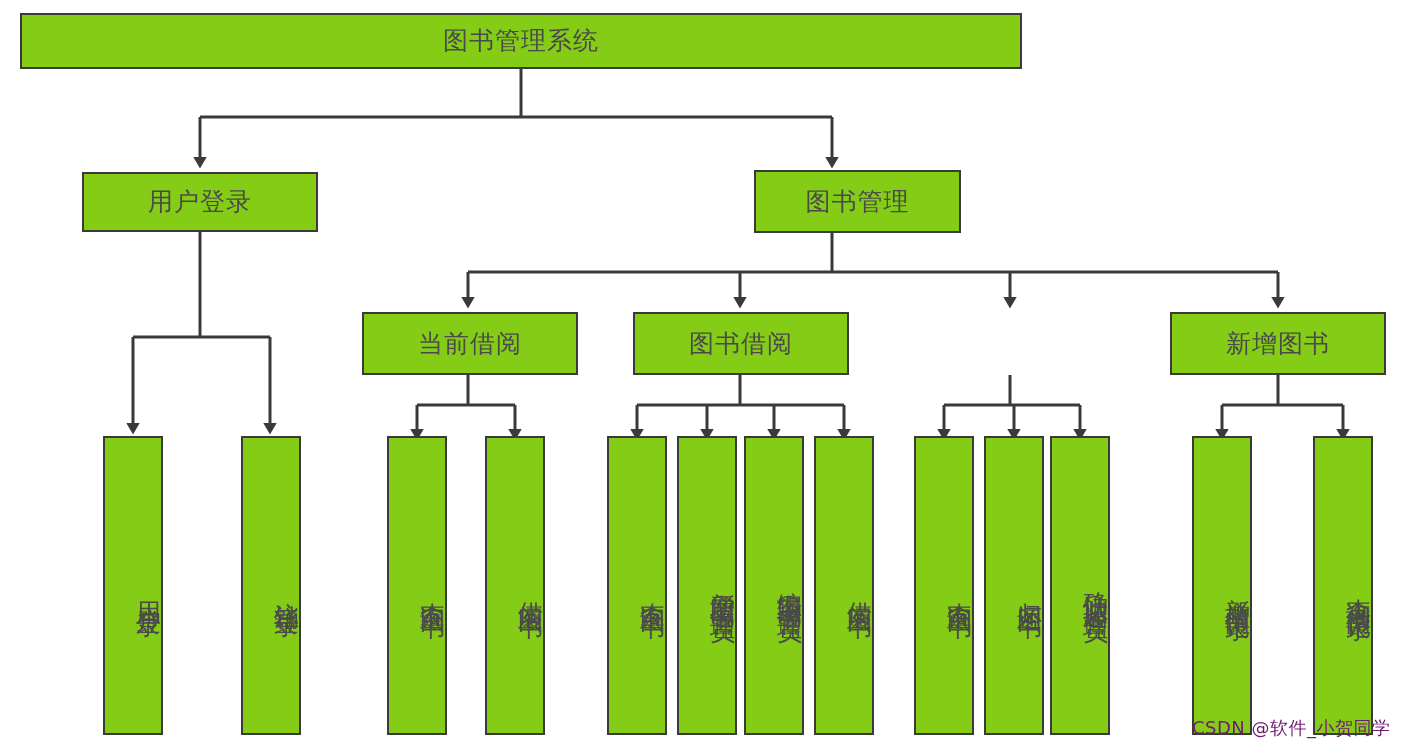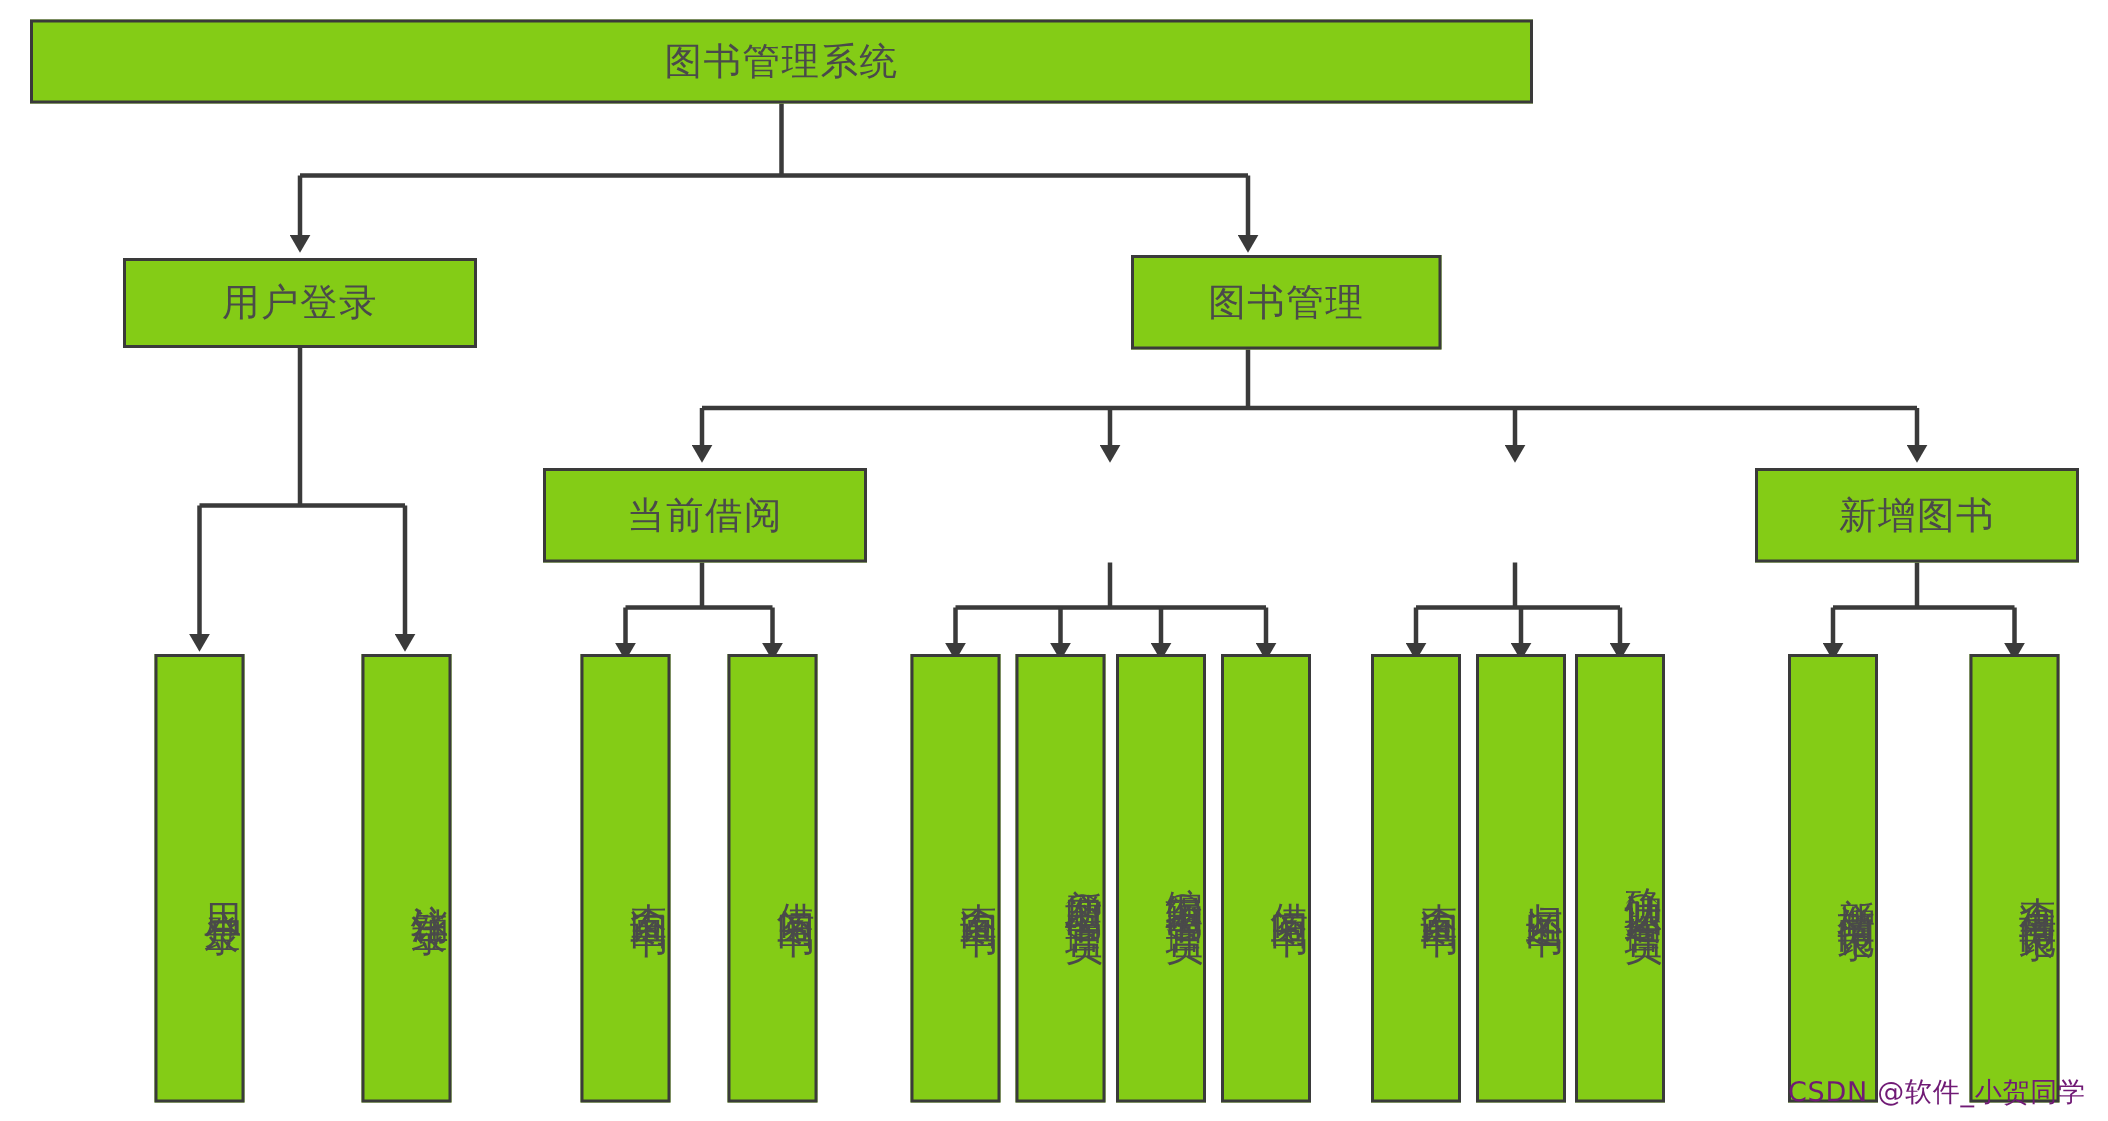--- a/index.html
+++ b/index.html
@@ -107,20 +107,23 @@
   <div class="node h" style="left:82px;top:172px;width:236px;height:60px;">
     <span>用户登录</span>
   </div>
   <div class="node h" style="left:712px;top:170px;width:207px;height:63px;margin-left:42px;">
     <span>图书管理</span>
   </div>
 
   <div class="node h" style="left:362px;top:312px;width:216px;height:63px;">
     <span>当前借阅</span>
   </div>
+  <div class="node h" style="left:633px;top:312px;width:216px;height:63px;">
+    <span>图书借阅</span>
+  </div>
   <div class="node h" style="left:1170px;top:312px;width:216px;height:63px;">
     <span>新增图书</span>
   </div>
 
   <div class="node v" style="left:103px;top:436px;width:60px;height:299px;">
     <span class="vtxt">用户登录</span>
   </div>
   <div class="node v" style="left:241px;top:436px;width:60px;height:299px;">
     <span class="vtxt">注销登录</span>
   </div>

